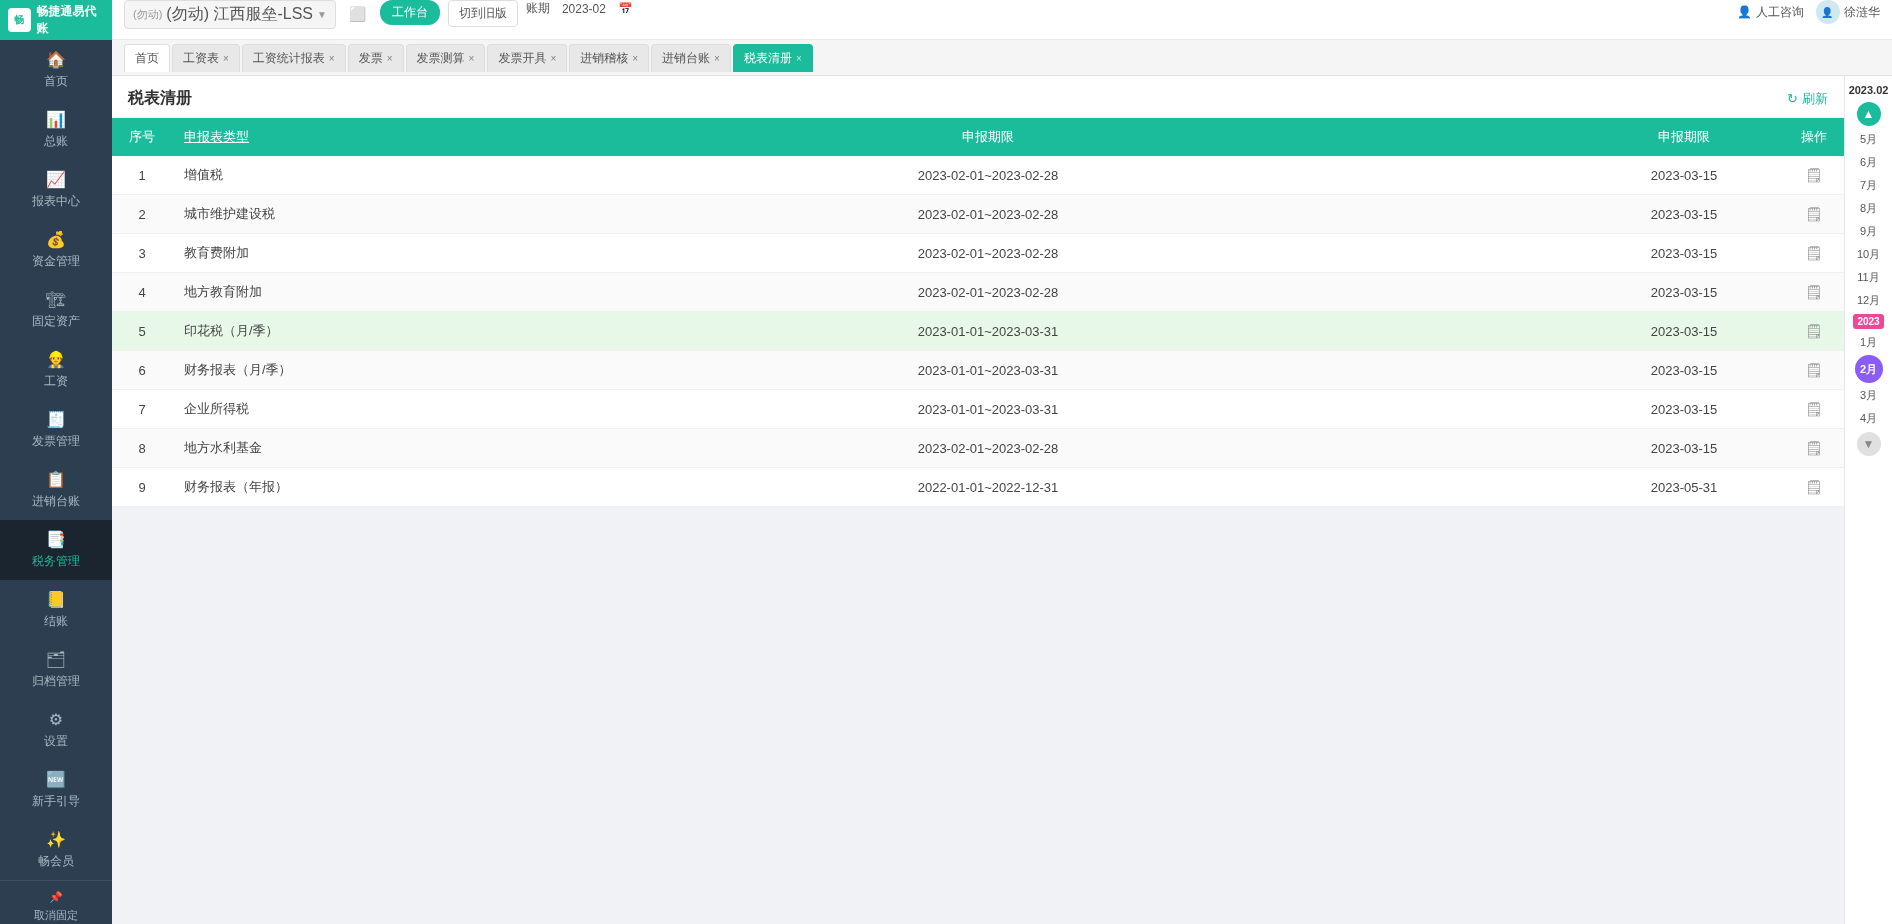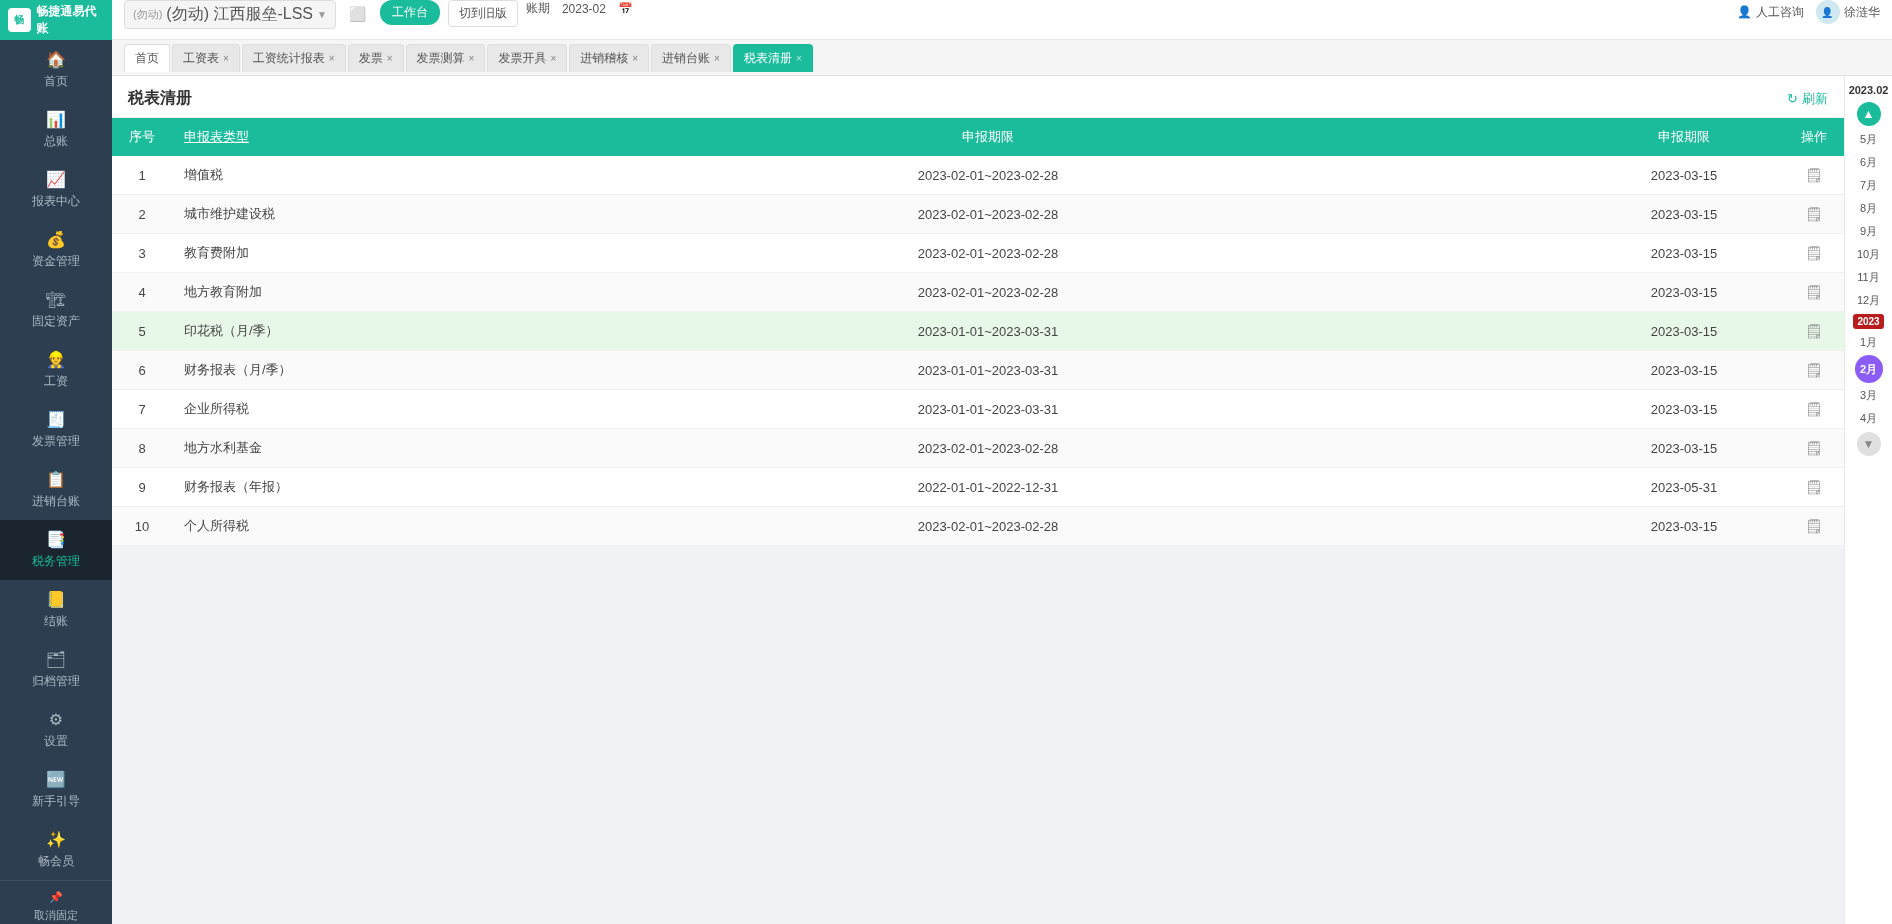--- a/index.html
+++ b/index.html
@@ -316,21 +316,21 @@
       color: #555;
       padding: 4px 2px;
       cursor: pointer;
       text-align: center;
       width: 100%;
       display: flex;
       align-items: center;
       justify-content: center;
     }
     .timeline-year {
-      background: #b91c1c;
+      background: #ec4899;
       color: white;
       font-size: 10px;
       padding: 2px 4px;
       border-radius: 3px;
       margin: 2px 0;
       cursor: pointer;
       font-weight: bold;
     }
     .timeline-month-active {
       width: 28px;
@@ -577,27 +577,20 @@
       <td>2023-03-15</td>
       <td><span class="action-icon">🗒</span></td>
     </tr>
               <tr>
       <td>9</td>
       <td>财务报表（年报）</td>
       <td>2022-01-01~2022-12-31</td>
       <td>2023-05-31</td>
       <td><span class="action-icon">🗒</span></td>
     </tr>
-              <tr>
-      <td>10</td>
-      <td>个人所得税</td>
-      <td>2023-02-01~2023-02-28</td>
-      <td>2023-03-15</td>
-      <td><span class="action-icon">🗒</span></td>
-    </tr>
             </tbody>
         </table>
       </div>
     </div>
 
     <div class="timeline-panel">
       <span class="timeline-header">2023.02</span>
       <div class="timeline-up-btn">▲</div>
       <div class="timeline-item">5月</div>
       <div class="timeline-item">6月</div>

